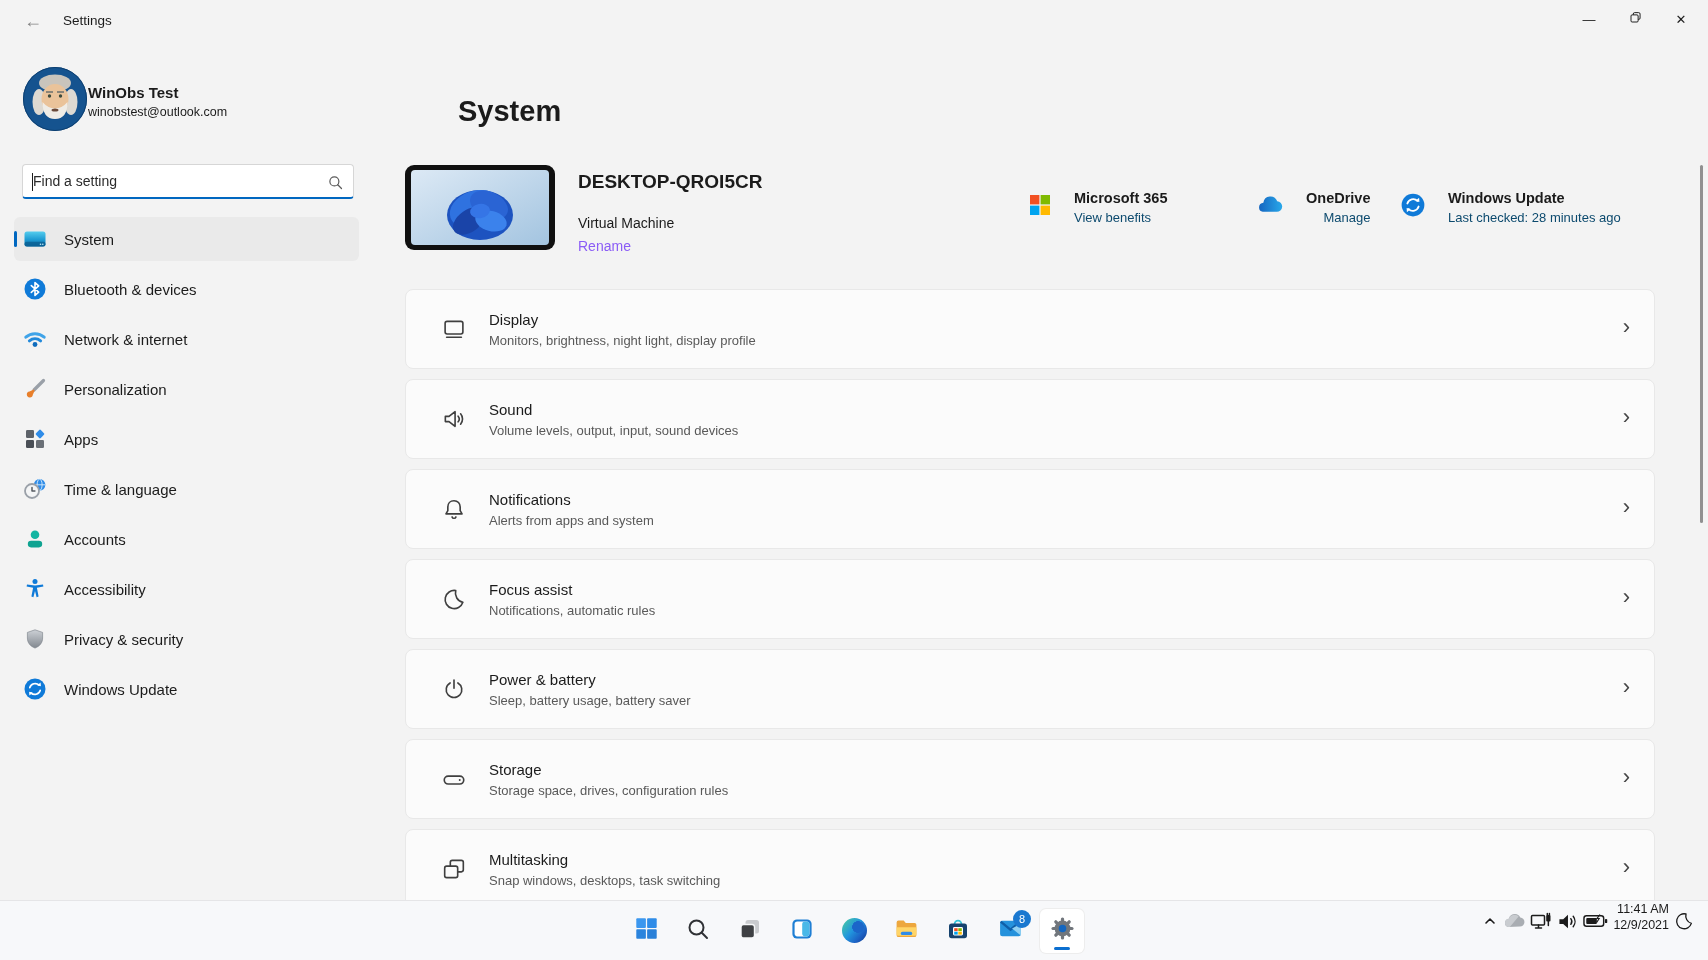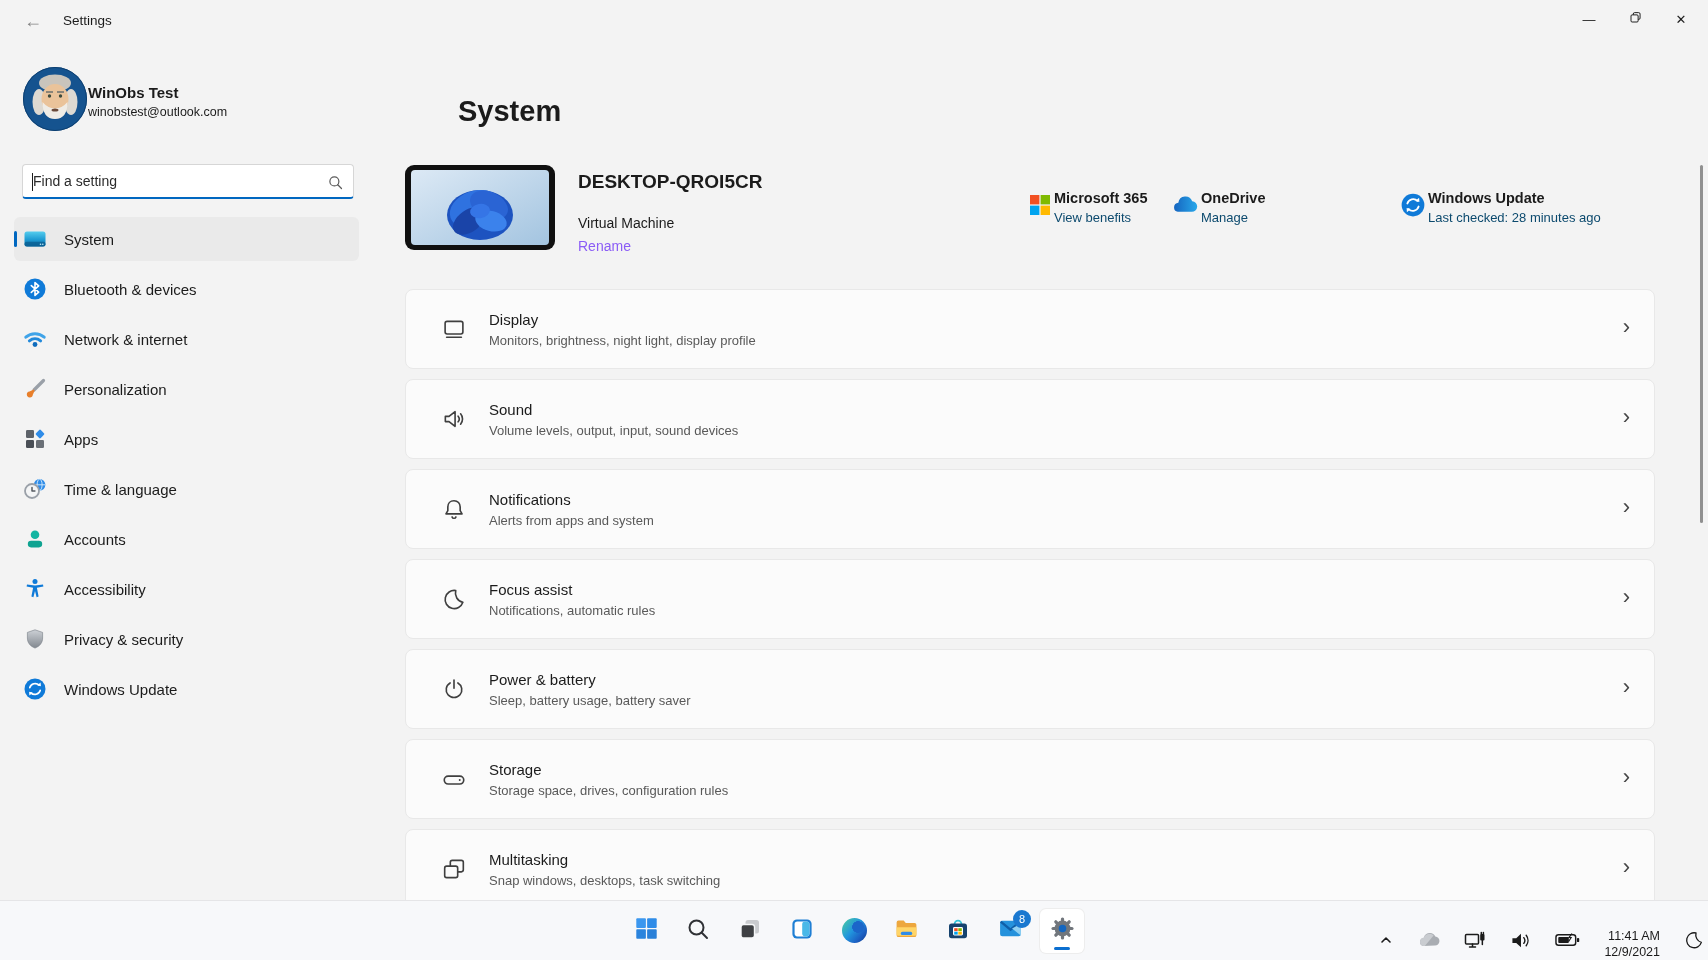--- a/index.html
+++ b/index.html
@@ -31,23 +31,23 @@
 
   
   .main { position:absolute; left:375px; top:40px; right:0; bottom:60px; overflow:hidden; }
   .page-title { margin:55px 0 0 83px; font-size:29px; font-weight:700; }
   .device-header { position:relative; margin:37px 0 0 30px; height:85px; width:1250px; }
   .thumb { position:absolute; left:0; top:0; }
   .device-info { position:absolute; left:173px; top:6px; }
   .device-name { font-size:19px; font-weight:700; }
   .device-type { font-size:14px; margin-top:22px; }
   .rename-link { font-size:14px; margin-top:7px; color:#8b5cf6; cursor:pointer; width:max-content; }
-  .ql { position:absolute; top:20px; height:44px; display:flex; align-items:center; gap:2px; }
+  .ql { position:absolute; top:20px; height:44px; display:flex; align-items:center; gap:22px; }
   .ql-m365 { left:623px; }
-  .ql-onedrive { left:766px; }
+  .ql-onedrive { left:851px;text-align:right; }
   .ql-wu { left:995px; }
   .ql-title { font-size:14.5px; font-weight:700; }
   .ql-sub { font-size:13px; color:#0c4a6e; margin-top:4px; }
 
   .cards { margin:39px 0 0 30px; width:1250px; }
   .card { position:relative; height:80px; background:#fbfbfb; border:1px solid #e8e8e8; border-radius:8px; margin-bottom:10px; display:flex; align-items:center; padding-left:35px; }
   .card-ico { width:26px; height:26px; margin-right:22px; flex:0 0 26px; display:flex; align-items:center; justify-content:center; }
   .card-title { font-size:15px; }
   .card-sub { font-size:13px; color:#595959; margin-top:5px; }
   .card-chevron { position:absolute; right:24px; top:50%; transform:translateY(-58%); font-size:22px; color:#464646; }
@@ -57,21 +57,21 @@
   
   .taskbar { position:absolute; left:0; bottom:0; width:100%; height:60px; background:#f7f8fa; border-top:1px solid #e5e5e7; }
   .tb-center { position:absolute; left:50%; top:50%; transform:translate(-50%,-50%); display:flex; align-items:center; gap:8px; }
   .tb-btn { width:44px; height:44px; border-radius:6px; display:flex; align-items:center; justify-content:center; position:relative; }
   .tb-btn.active { background:#ffffff; box-shadow:0 0 0 1px #ededed; }
   .tb-btn.active::after { content:''; position:absolute; bottom:3px; left:50%; transform:translateX(-50%); width:16px; height:3px; border-radius:2px; background:#0b6fd0; }
   .edge-ball { width:25px; height:25px; border-radius:50%;
     background: radial-gradient(circle at 64% 36%, #1b66c9 0 25%, rgba(0,0,0,0) 26%),
                 linear-gradient(130deg, #45c6a9 8%, #2196dd 45%, #1c63c6 72%, #123f96 95%); }
   .mail-badge { position:absolute; top:1px; right:1px; min-width:18px; height:18px; padding:0 3px; border-radius:9px; background:#1a78d0; color:#fff; font-size:11px; display:flex; align-items:center; justify-content:center; }
-  .tray { position:absolute; right:4px; top:0; height:100%; display:flex; align-items:flex-end; gap:24px; }
+  .tray { position:absolute; right:14px; top:0; height:100%; display:flex; align-items:flex-start; gap:5px; }
   .tray-btn { display:flex; align-items:center; justify-content:center; height:40px; }
   .clock { text-align:right; font-size:12.5px; line-height:16px; }
 </style>
 </head>
 <body>
 
 <div class="titlebar">
   <div class="back-btn">
       <span>←</span>
     </div>

